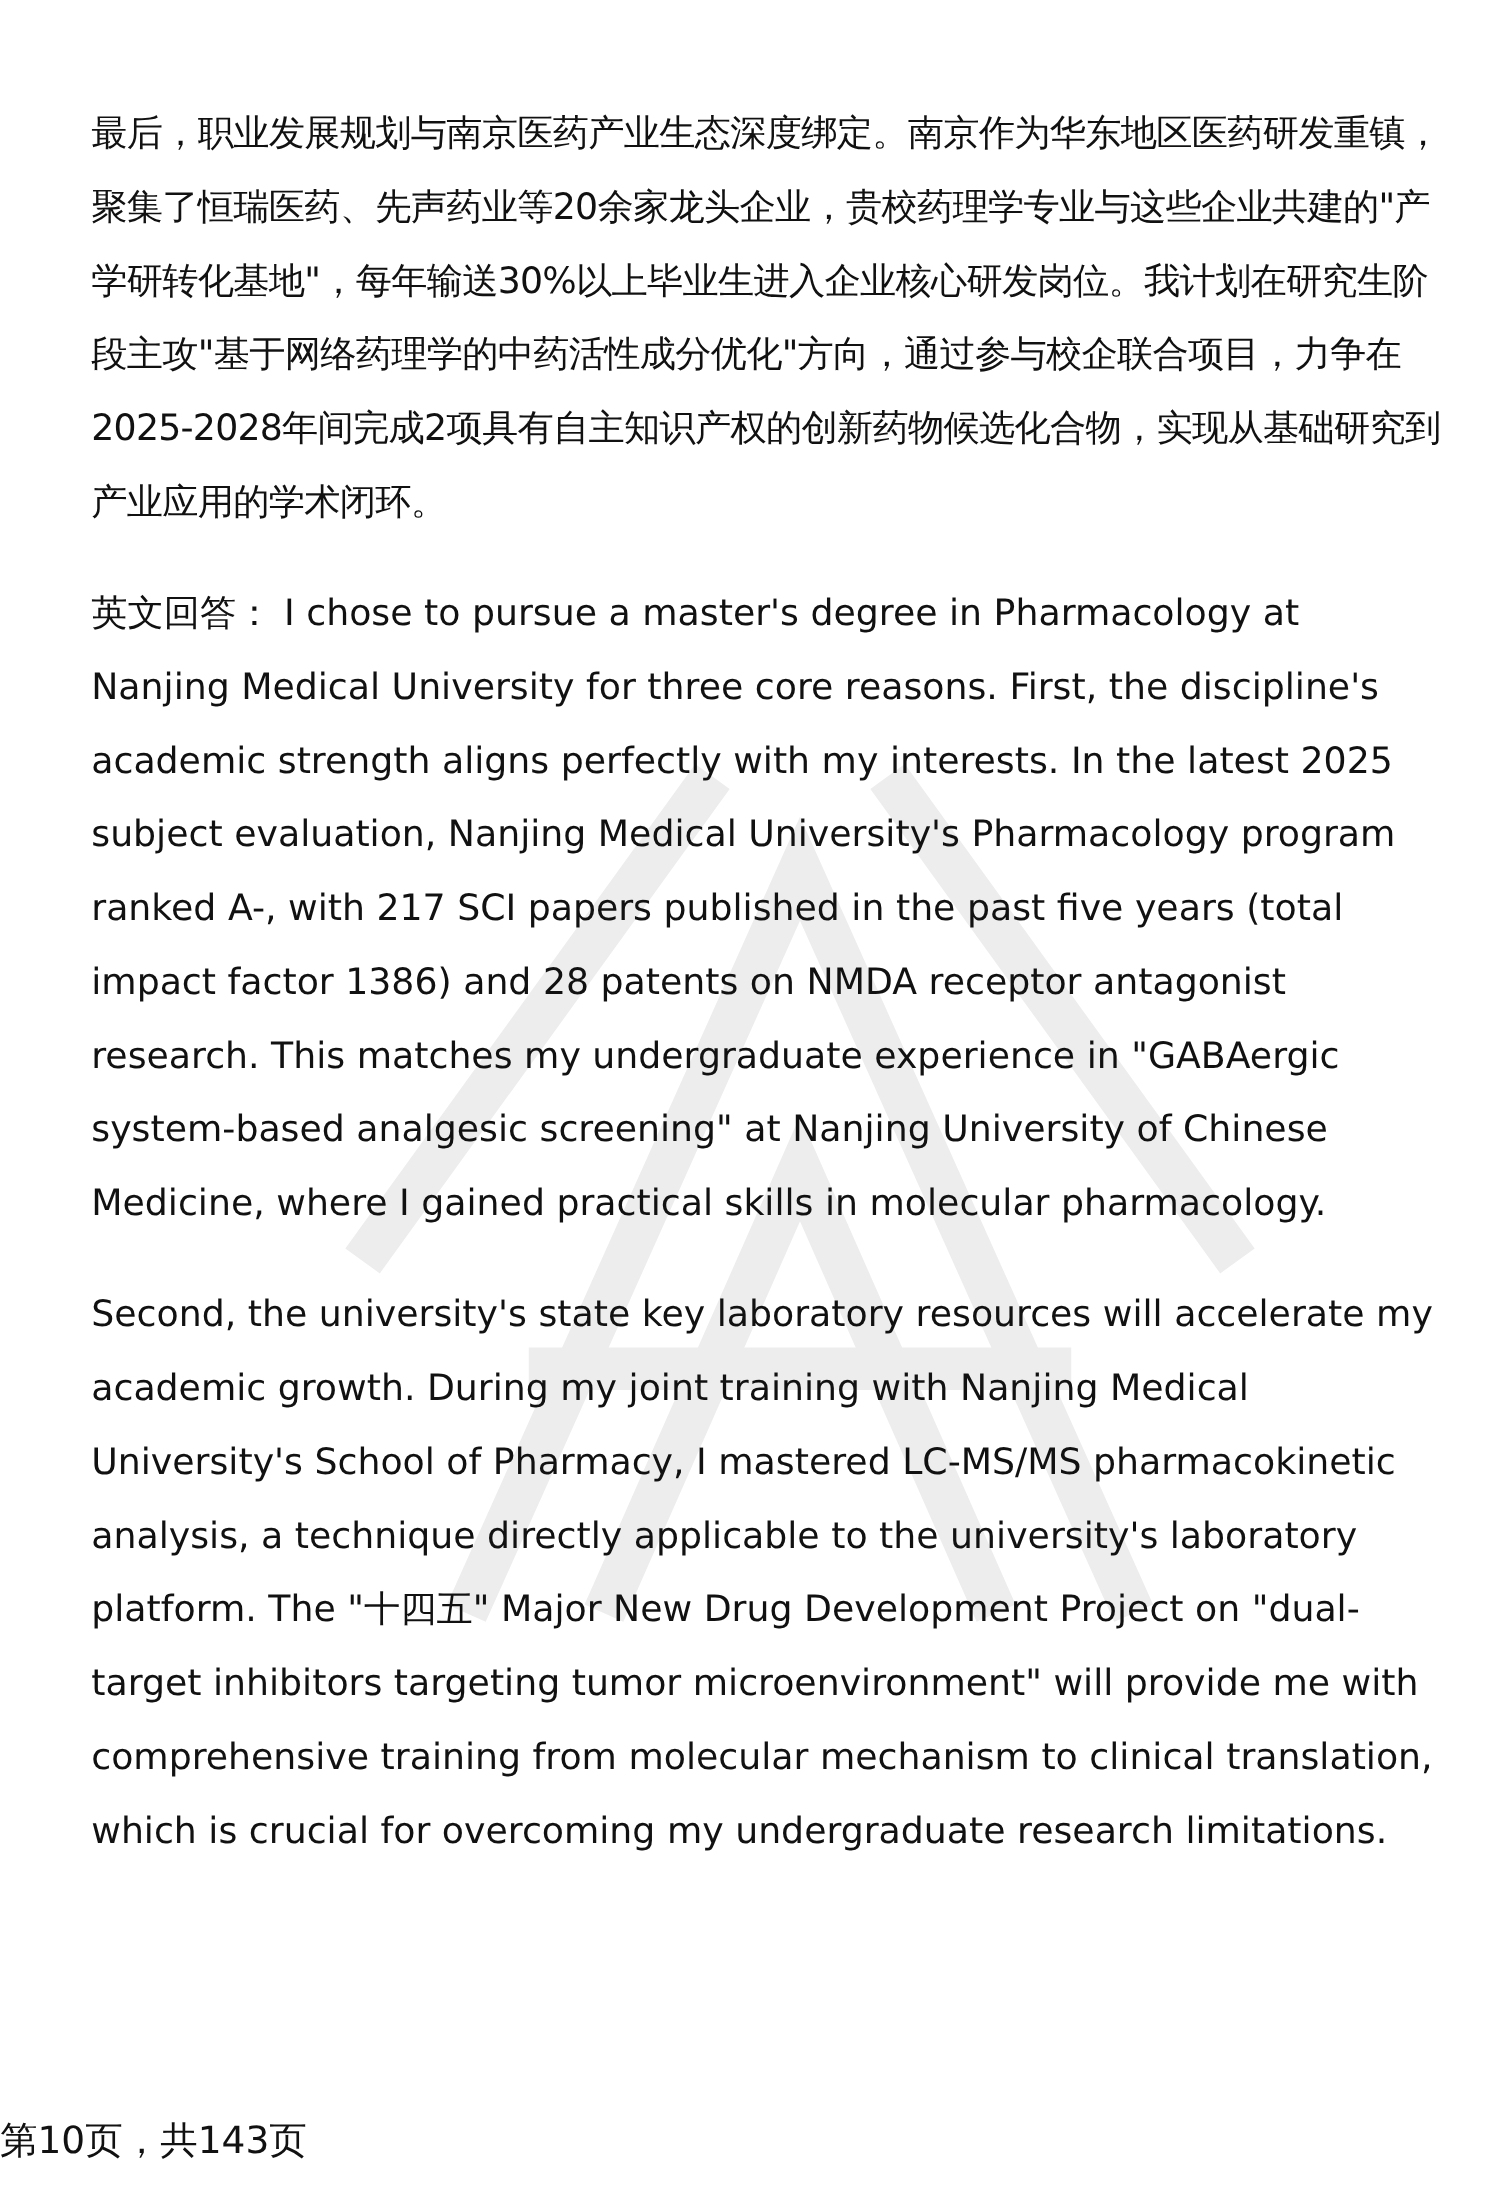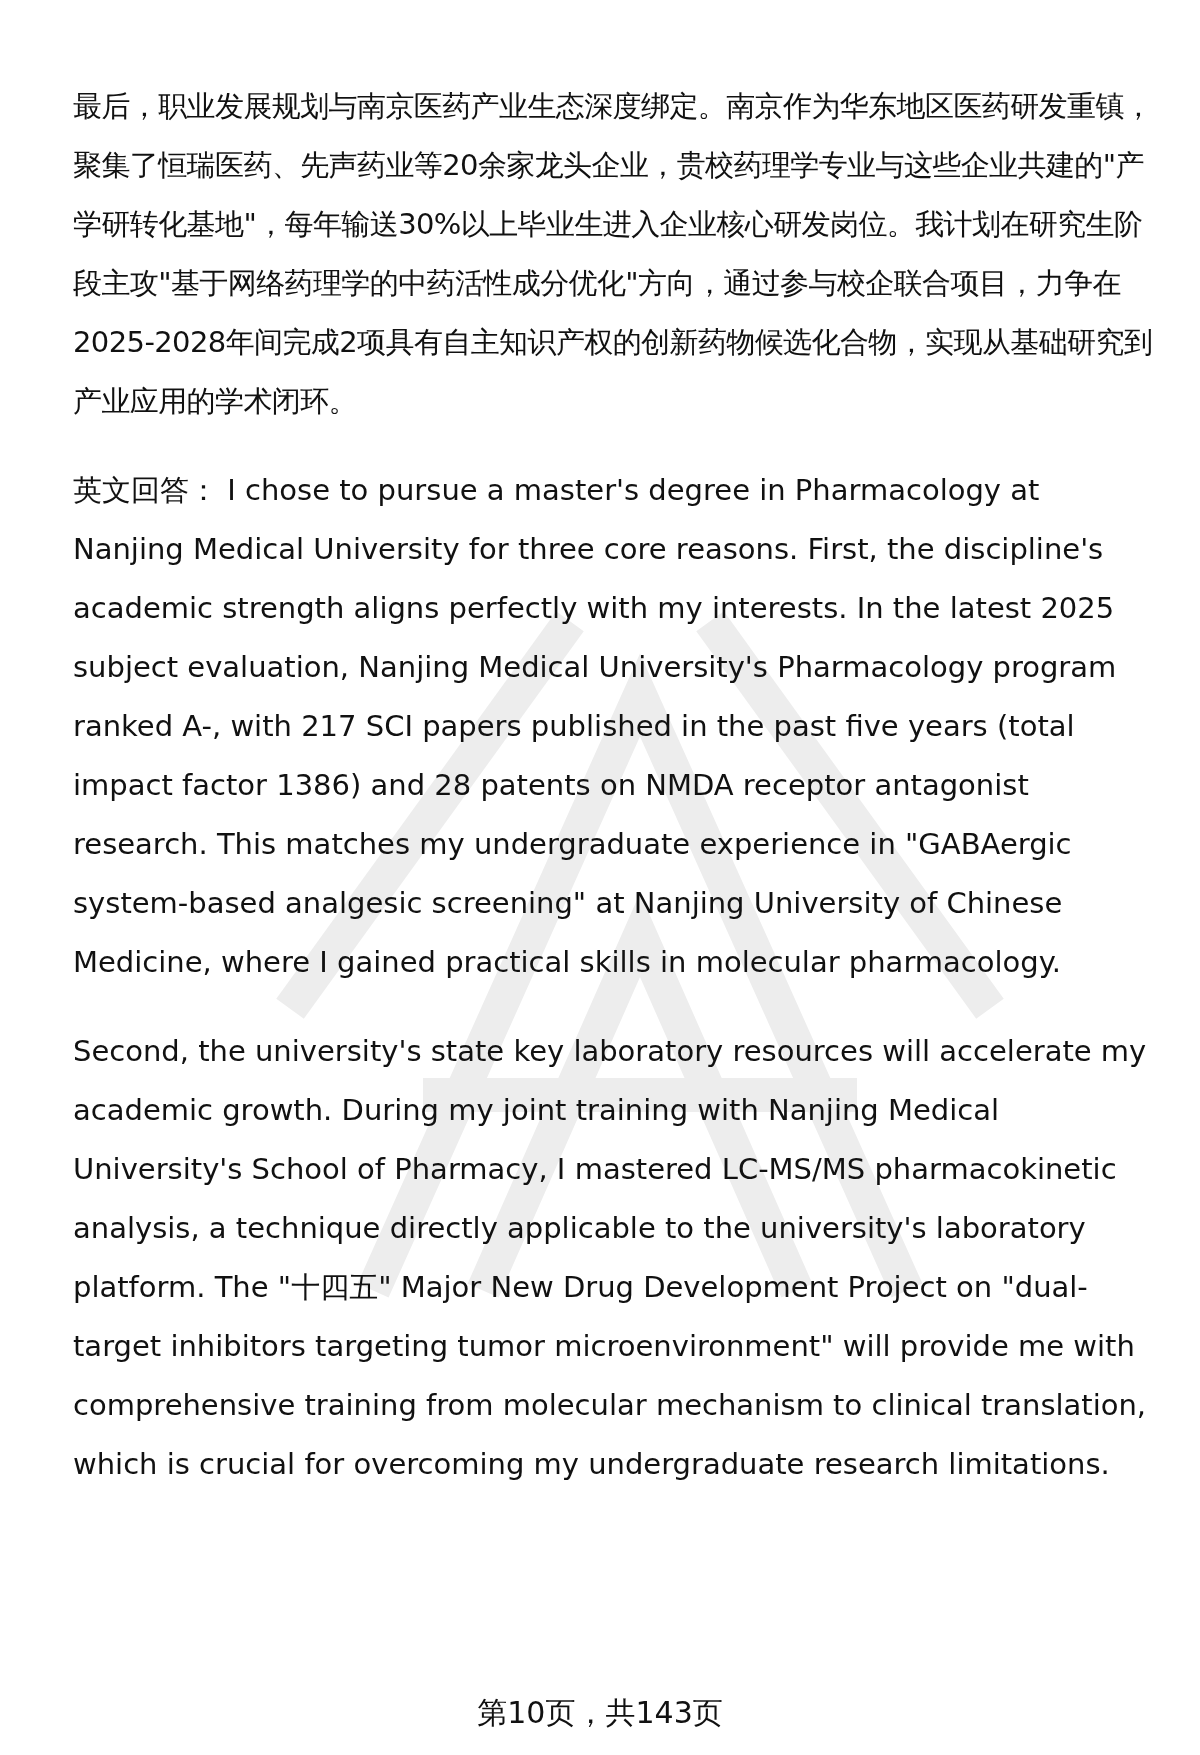--- a/index.html
+++ b/index.html
@@ -45,21 +45,21 @@
     word-break: break-word;
   }
   .para.zh {
     letter-spacing: -0.6px;
   }
   .footer {
     position: absolute;
     left: 0;
     width: 1200px;
     top: 1678px;
-    text-align: center;
+    text-align: left;
     font-size: 30px;
     line-height: 40px;
     z-index: 1;
   }
 </style>
 </head>
 <body>
 
 <div class="page">
 

